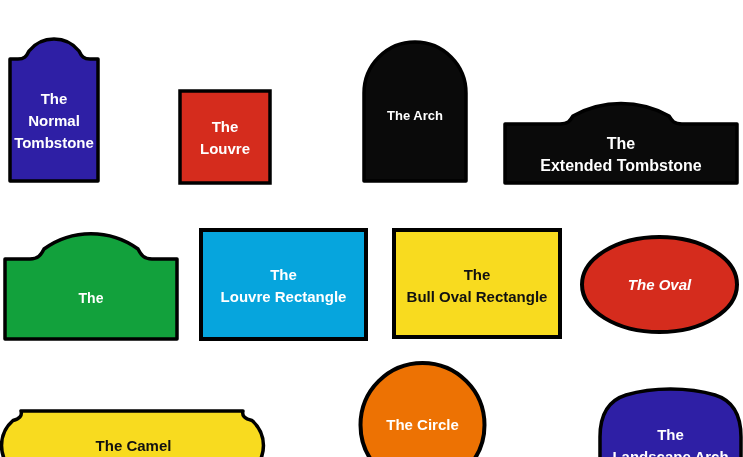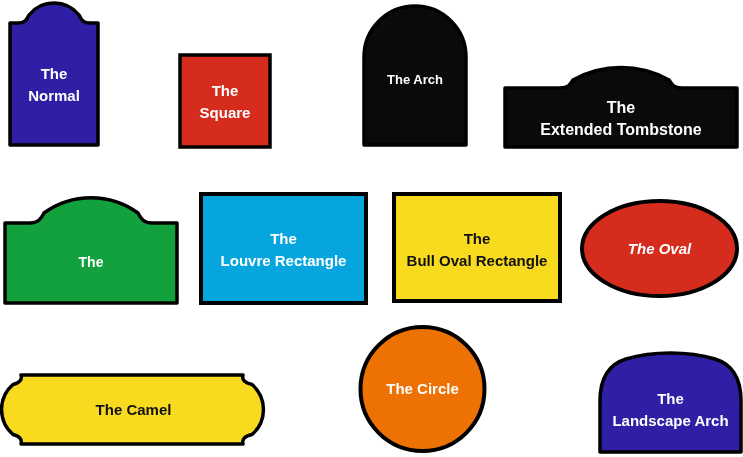--- a/index.html
+++ b/index.html
@@ -12,20 +12,21 @@
     font-family: "Liberation Sans", sans-serif;
   }
   .canvas {
     position: relative;
     width: 743px;
     height: 457px;
     background: #ffffff;
   }
   .shape {
     position: absolute;
+    margin-top: 36px;
   }
   .shape svg {
     position: absolute;
     inset: 0;
     width: 100%;
     height: 100%;
     display: block;
     overflow: visible;
   }
   .label {
@@ -70,30 +71,31 @@
 
 <div class="canvas">
 
   <div class="shape s-normal">
     <svg viewBox="0 0 92 147" preserveAspectRatio="none">
       <path d="M2 145 V23 H10 C16 23 18.5 20.5 21 15 A 32 32 0 0 1 71 15 C73.5 20.5 76 23 82 23 H90 V145 Z" stroke-width="3.5" stroke-linejoin="round" fill="#2E1FA5" stroke="#000000"></path>
     </svg>
     <div class="label" style="color: rgb(255, 255, 255);">
       <span>The</span>
       <span>Normal</span>
+      <span>Tombstone</span>
     </div>
   </div>
 
   <div class="shape s-square">
     <svg viewBox="0 0 94 96" preserveAspectRatio="none">
       <rect x="2" y="2" width="90" height="92" stroke-width="3.5" fill="#D52C1D" stroke="#000000"></rect>
     </svg>
     <div class="label" style="color: rgb(255, 255, 255);">
       <span>The</span>
-      <span>Square</span>
+      <span>Louvre</span>
     </div>
   </div>
 
   <div class="shape s-arch">
     <svg viewBox="0 0 106 145" preserveAspectRatio="none">
       <path d="M2 143 V55 A 51 51 0 0 1 104 55 V143 Z" stroke-width="3.5" stroke-linejoin="round" fill="#0A0A0A" stroke="#000000"></path>
     </svg>
     <div class="label" style="color: rgb(255, 255, 255);">
       <span>The Arch</span>
     </div>

